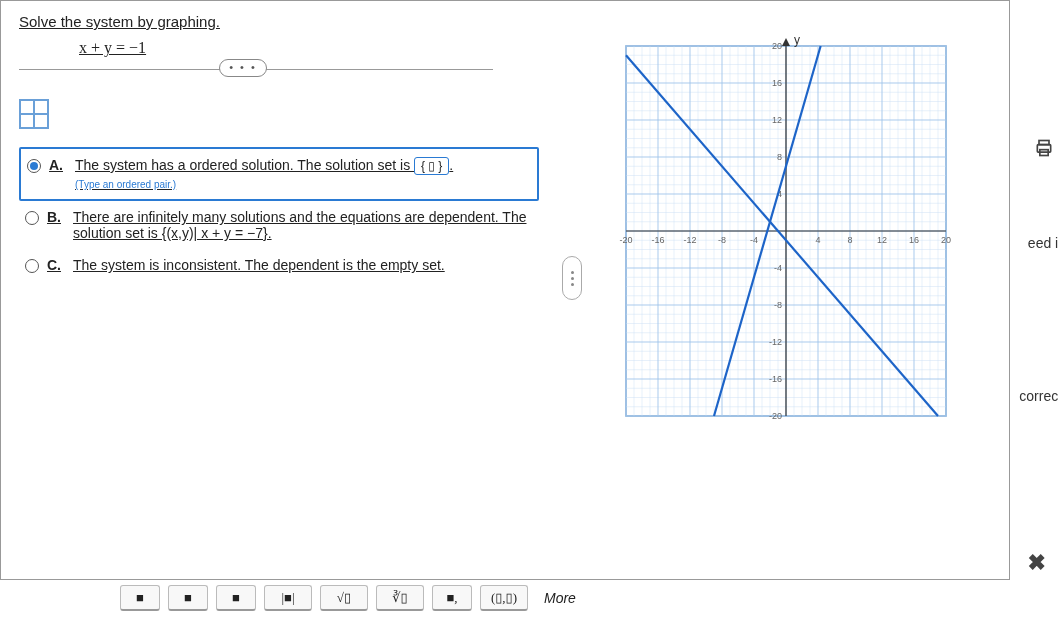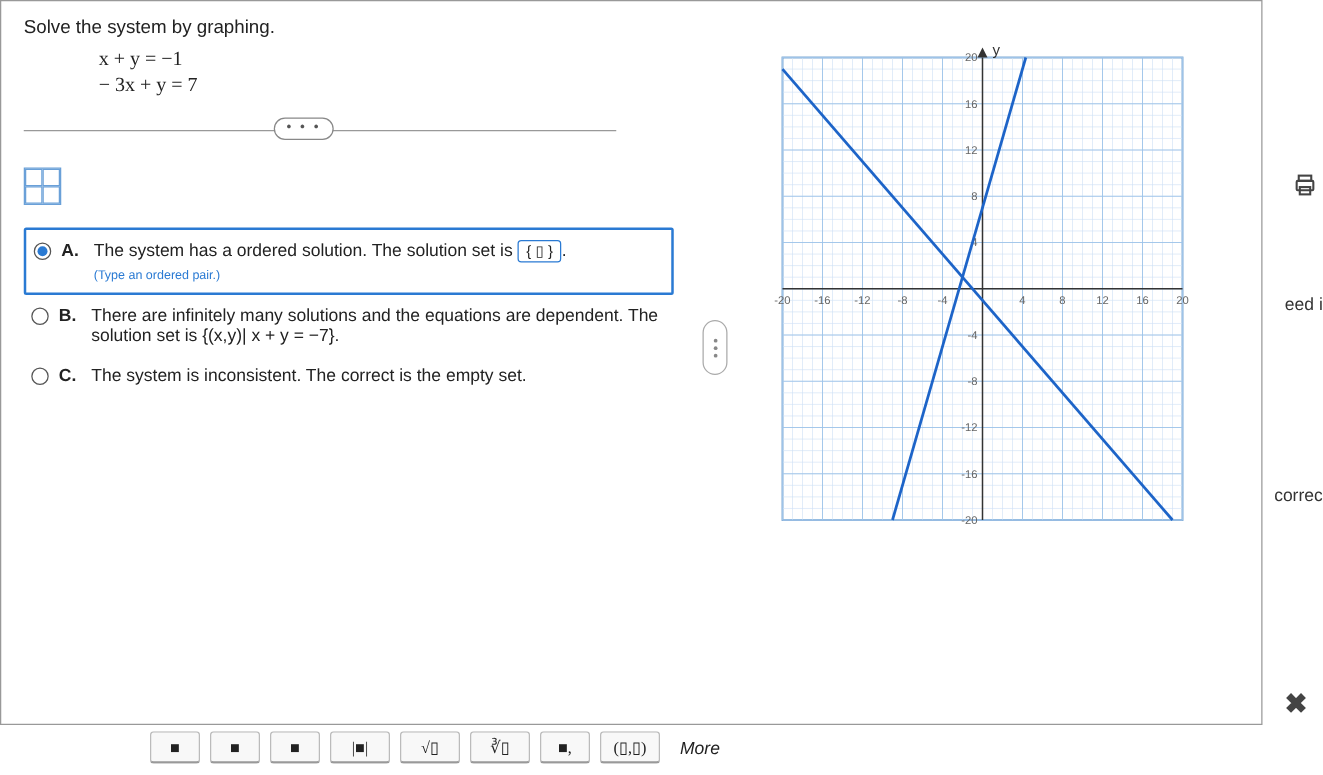--- a/index.html
+++ b/index.html
@@ -19,27 +19,27 @@
     left: 0; top: 0;
     width: 1010px;
     height: 580px;
     border: 1px solid #999;
     display: flex;
   }
   .left-pane {
     width: 570px;
     padding: 12px 18px 0 18px;
     position: relative;
+    text-decoration: underline;
   }
   .prompt { font-size: 15px; margin-bottom: 8px; }
   .equations {
     font-family: "Times New Roman", serif;
     font-size: 16px;
     margin-left: 60px;
-    margin-bottom: 14px;
     line-height: 1.3;
   }
   .divider-row { position: relative; height: 20px; margin-bottom: 20px; }
   .divider-line { border-top: 1px solid #999; position: absolute; top: 10px; left: 0; right: 60px; }
   .ellipsis-pill {
     position: absolute; left: 200px; top: 0;
     width: 48px; height: 18px;
     border: 1px solid #888; border-radius: 10px;
     background: #fff; text-align: center;
     font-size: 11px; line-height: 14px; letter-spacing: 2px;
@@ -140,21 +140,20 @@
 </style>
 </head>
 <body>
 
 <div class="main-frame">
 
   <div class="left-pane">
     <div class="prompt">Solve the system by graphing.</div>
     <div class="equations">
       <div>x + y = −1</div>
-      <div>− 3x + y = 7</div>
     </div>
 
     <div class="divider-row">
       <div class="divider-line"></div>
       <div class="ellipsis-pill">• • •</div>
     </div>
 
     <div class="grid-icon">
       <div></div>
         <div></div>
@@ -177,21 +176,21 @@
 
       <div class="choice">
         <div class="radio"></div>
         <div class="choice-label">B.</div>
         <div class="choice-body">There are infinitely many solutions and the equations are dependent. The solution set is {(x,y)| x + y = −7}.</div>
       </div>
 
       <div class="choice">
         <div class="radio"></div>
         <div class="choice-label">C.</div>
-        <div class="choice-body">The system is inconsistent. The correct is the empty set.</div>
+        <div class="choice-body">The system is inconsistent. The dependent is the empty set.</div>
       </div>
 
     </div>
 
     <div class="handle">
       <span></span>
         <span></span>
         <span></span>
     </div>
   </div>

